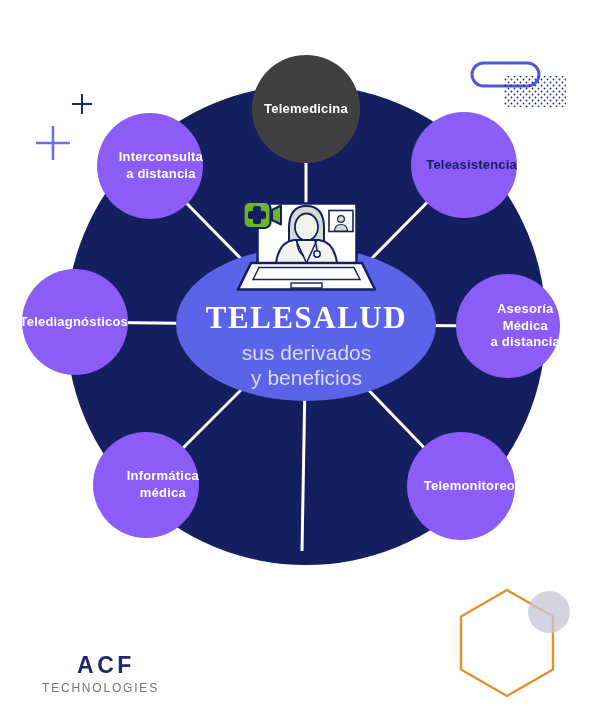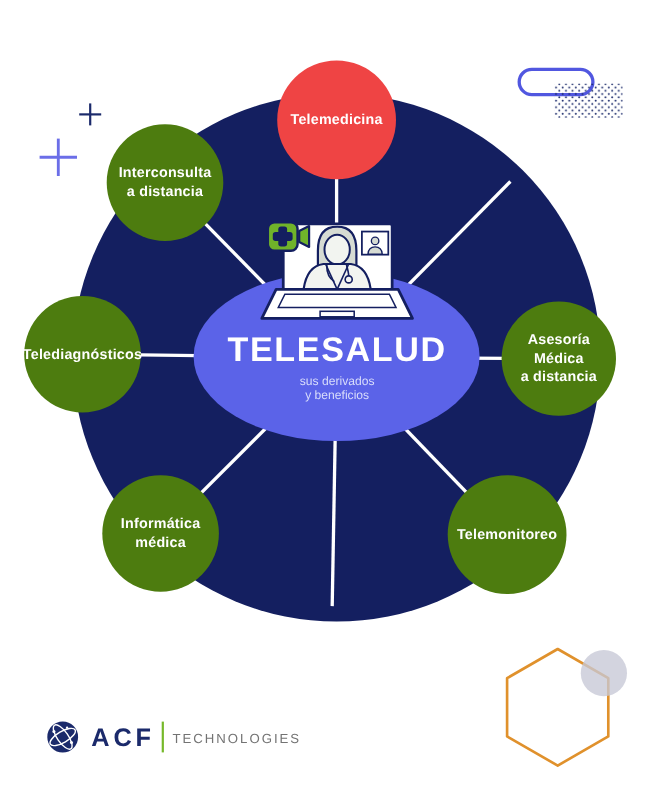--- a/index.html
+++ b/index.html
@@ -6,43 +6,43 @@
   .canvas{
     position:relative;width:601px;height:721px;background:#ffffff;overflow:hidden;
     font-family:"Liberation Sans",sans-serif;
   }
   .bg-svg{position:absolute;left:0;top:0;}
   
   .node{
     position:absolute;border-radius:50%;
     display:flex;align-items:center;justify-content:center;text-align:center;
   }
-  .node-green{background:#4d7c0f;}
-  .node-purple{background:#ef4444;}
+  .node-green{background:#8b5cf6;justify-content:flex-end;}
+  .node-purple{background:#404040;}
   .node-label{
     font-weight:bold;font-size:13px;line-height:1.3;
     white-space:pre-line;letter-spacing:.2px;
   }
   .text-white{color:#ffffff;}
   .text-navy{color:#141f60;}
   
   .center-text{
     position:absolute;left:176px;top:300px;width:261px;text-align:center;
   }
   .center-title{
-    color:#ffffff;font-weight:bold;font-size:31px;letter-spacing:1.5px;
+    color:#ffffff;font-weight:bold;font-size:31px;letter-spacing:1.5px;font-family:Liberation Serif, serif;
   }
   .center-sub{
-    color:#d9ddfb;font-size:11px;line-height:1.18;margin-top:5px;
+    color:#d9ddfb;font-size:21px;line-height:1.18;margin-top:5px;
     white-space:pre-line;
   }
   
   .logo{
     position:absolute;left:42px;top:652px;height:36px;
-    display:flex;align-items:center;
+    display:flex;align-items:center;flex-direction:column;
   }
   .logo-brand{
     margin-left:11px;color:#1b2a6b;font-weight:bold;font-size:23px;
     letter-spacing:3.5px;
   }
   .logo-sep{width:2px;height:28px;background:#76b82a;margin:0 8px 0 6px;}
   .logo-suffix{
     color:#737373;font-size:12px;letter-spacing:1.8px;margin-top:2px;
   }
 </style>
@@ -129,20 +129,23 @@
 
   <div class="center-text">
     <div class="center-title">TELESALUD</div>
     <div class="center-sub">sus derivados
 y beneficios</div>
   </div>
 
   <div class="node node-purple" style="left:252px;top:55px;width:108px;height:108px;">
     <span class="node-label text-white">Telemedicina</span>
   </div>
+  <div class="node node-green" style="left:411px;top:112px;width:106px;height:106px;">
+    <span class="node-label text-navy">Teleasistencia</span>
+  </div>
   <div class="node node-green" style="left:456px;top:274px;width:104px;height:104px;">
     <span class="node-label text-white">Asesoría
 Médica
 a distancia</span>
   </div>
   <div class="node node-green" style="left:407px;top:432px;width:108px;height:108px;">
     <span class="node-label text-white">Telemonitoreo</span>
   </div>
   <div class="node node-green" style="left:22px;top:269px;width:106px;height:106px;">
     <span class="node-label text-white">Telediagnósticos</span>

